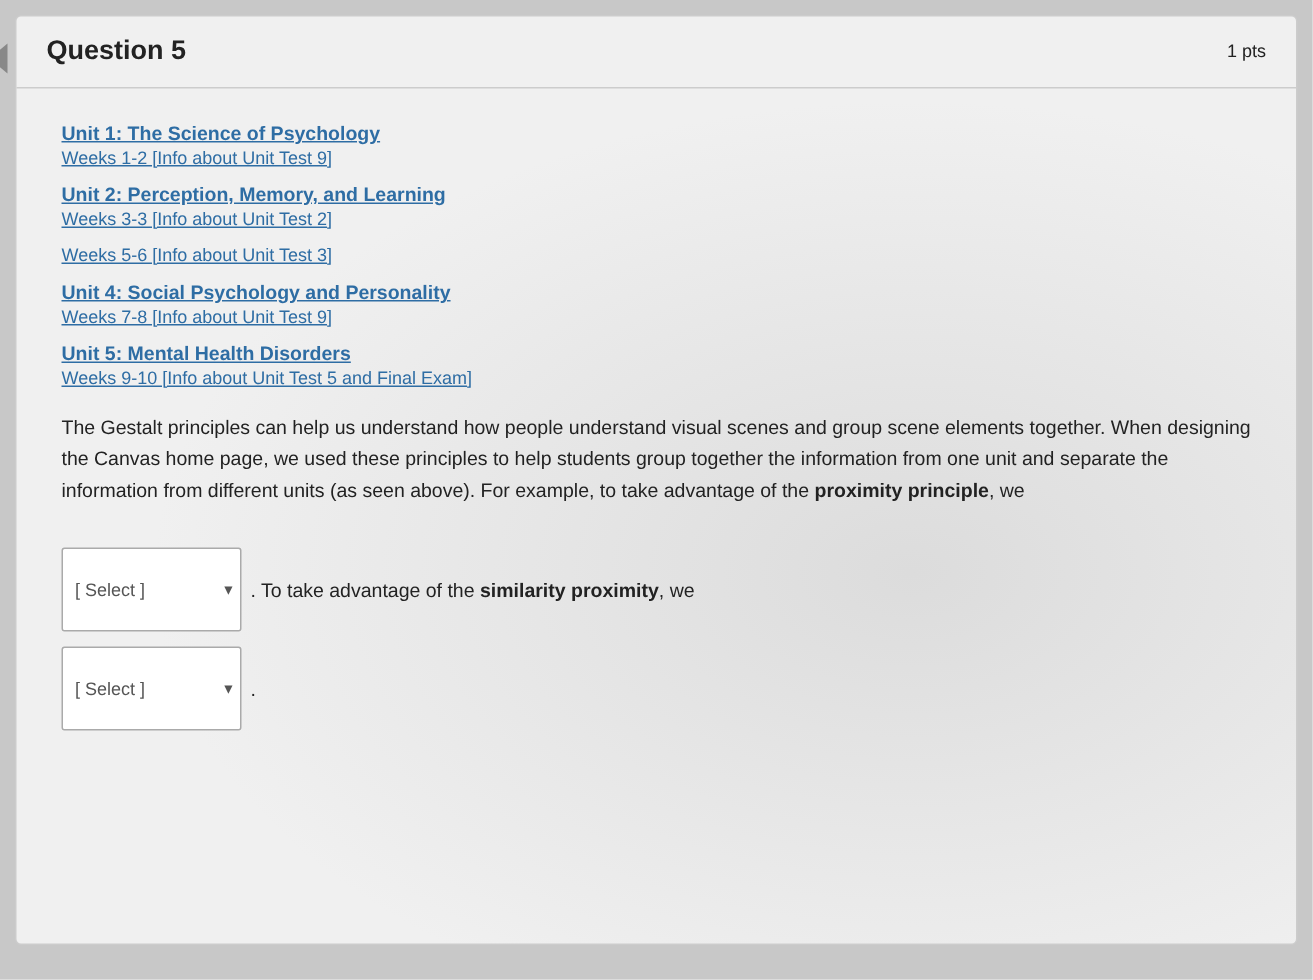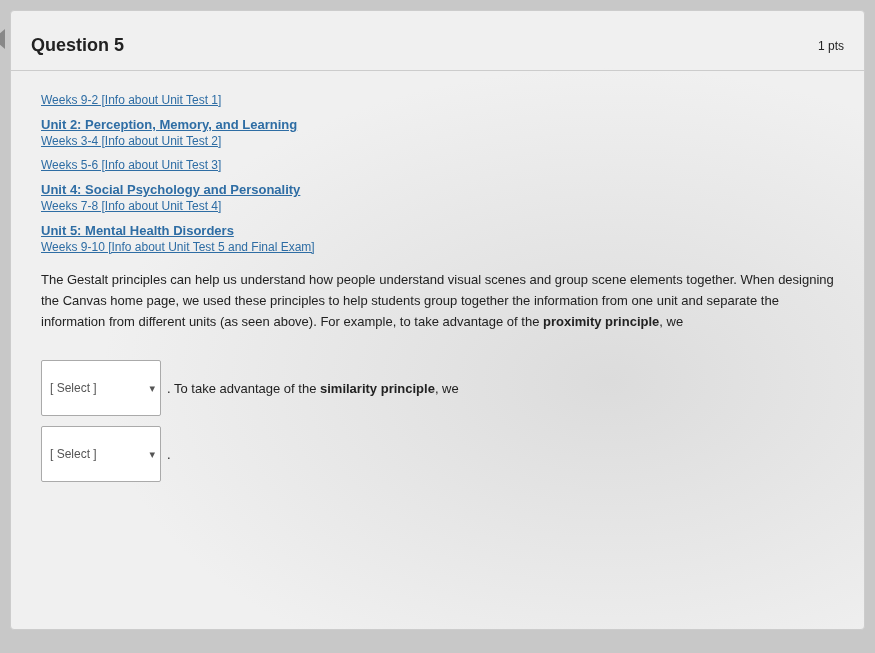--- a/index.html
+++ b/index.html
@@ -27,21 +27,21 @@
       min-height: 620px;
       padding: 0;
       position: relative;
       background-image: radial-gradient(ellipse at 70% 60%, rgba(200,200,200,0.5) 0%, transparent 60%);
     }
 
     .question-header {
       display: flex;
       justify-content: space-between;
       align-items: center;
-      padding: 24px 20px 10px 20px;
+      padding: 12px 20px 10px 20px;
       border-bottom: none;
     }
 
     .question-title {
       font-size: 18px;
       font-weight: bold;
       color: #222;
     }
 
     .question-points {
@@ -155,54 +155,55 @@
   <div class="question-header">
     <span class="question-title">Question 5</span>
     <span class="question-points">1 pts</span>
   </div>
 
   <hr class="divider-line">
 
   <div class="question-body">
 
     <div class="unit-section">
-      <div class="unit-weeks">Weeks 9-2  [Info about Unit Test 1]</div>
+      <div class="unit-title">Unit 1: The Science of Psychology</div>
+      <div class="unit-weeks">Weeks 1-2  [Info about Unit Test 9]</div>
     </div>
 
     <div class="unit-section">
       <div class="unit-title">Unit 2: Perception, Memory, and Learning</div>
-      <div class="unit-weeks">Weeks 3-4  [Info about Unit Test 2]</div>
+      <div class="unit-weeks">Weeks 3-3  [Info about Unit Test 2]</div>
     </div>
 
     <div class="unit-section">
       <div class="unit-weeks">Weeks 5-6  [Info about Unit Test 3]</div>
     </div>
 
     <div class="unit-section">
       <div class="unit-title">Unit 4: Social Psychology and Personality</div>
-      <div class="unit-weeks">Weeks 7-8  [Info about Unit Test 4]</div>
+      <div class="unit-weeks">Weeks 7-8  [Info about Unit Test 9]</div>
     </div>
 
     <div class="unit-section">
       <div class="unit-title">Unit 5: Mental Health Disorders</div>
       <div class="unit-weeks">Weeks 9-10  [Info about Unit Test 5 and Final Exam]</div>
     </div>
 
     <div class="description-text">
       <span>The Gestalt principles can help us understand how people understand visual scenes and group scene elements together. When designing the Canvas home page, we used these principles to help students group together the information from one unit and separate the information from different units (as seen above). For example, to take advantage of the </span><span class="bold">proximity principle</span><span>, we</span>
     </div>
 
     <div class="select-row">
       <div class="select-wrapper">
         <select class="select-dropdown">
           <option>[ Select ]</option>
         </select>
       </div>
       <span class="select-label">
-        <span>. To take advantage of the </span><span class="bold">similarity principle</span><span>, we</span>
+        <span>. To take advantage of the </span><span class="bold">similarity proximity</span><span>, we</span>
       </span>
     </div>
 
     <div class="select-row">
       <div class="select-wrapper">
         <select class="select-dropdown">
           <option>[ Select ]</option>
         </select>
       </div>
       <span class="select-label">.</span>

